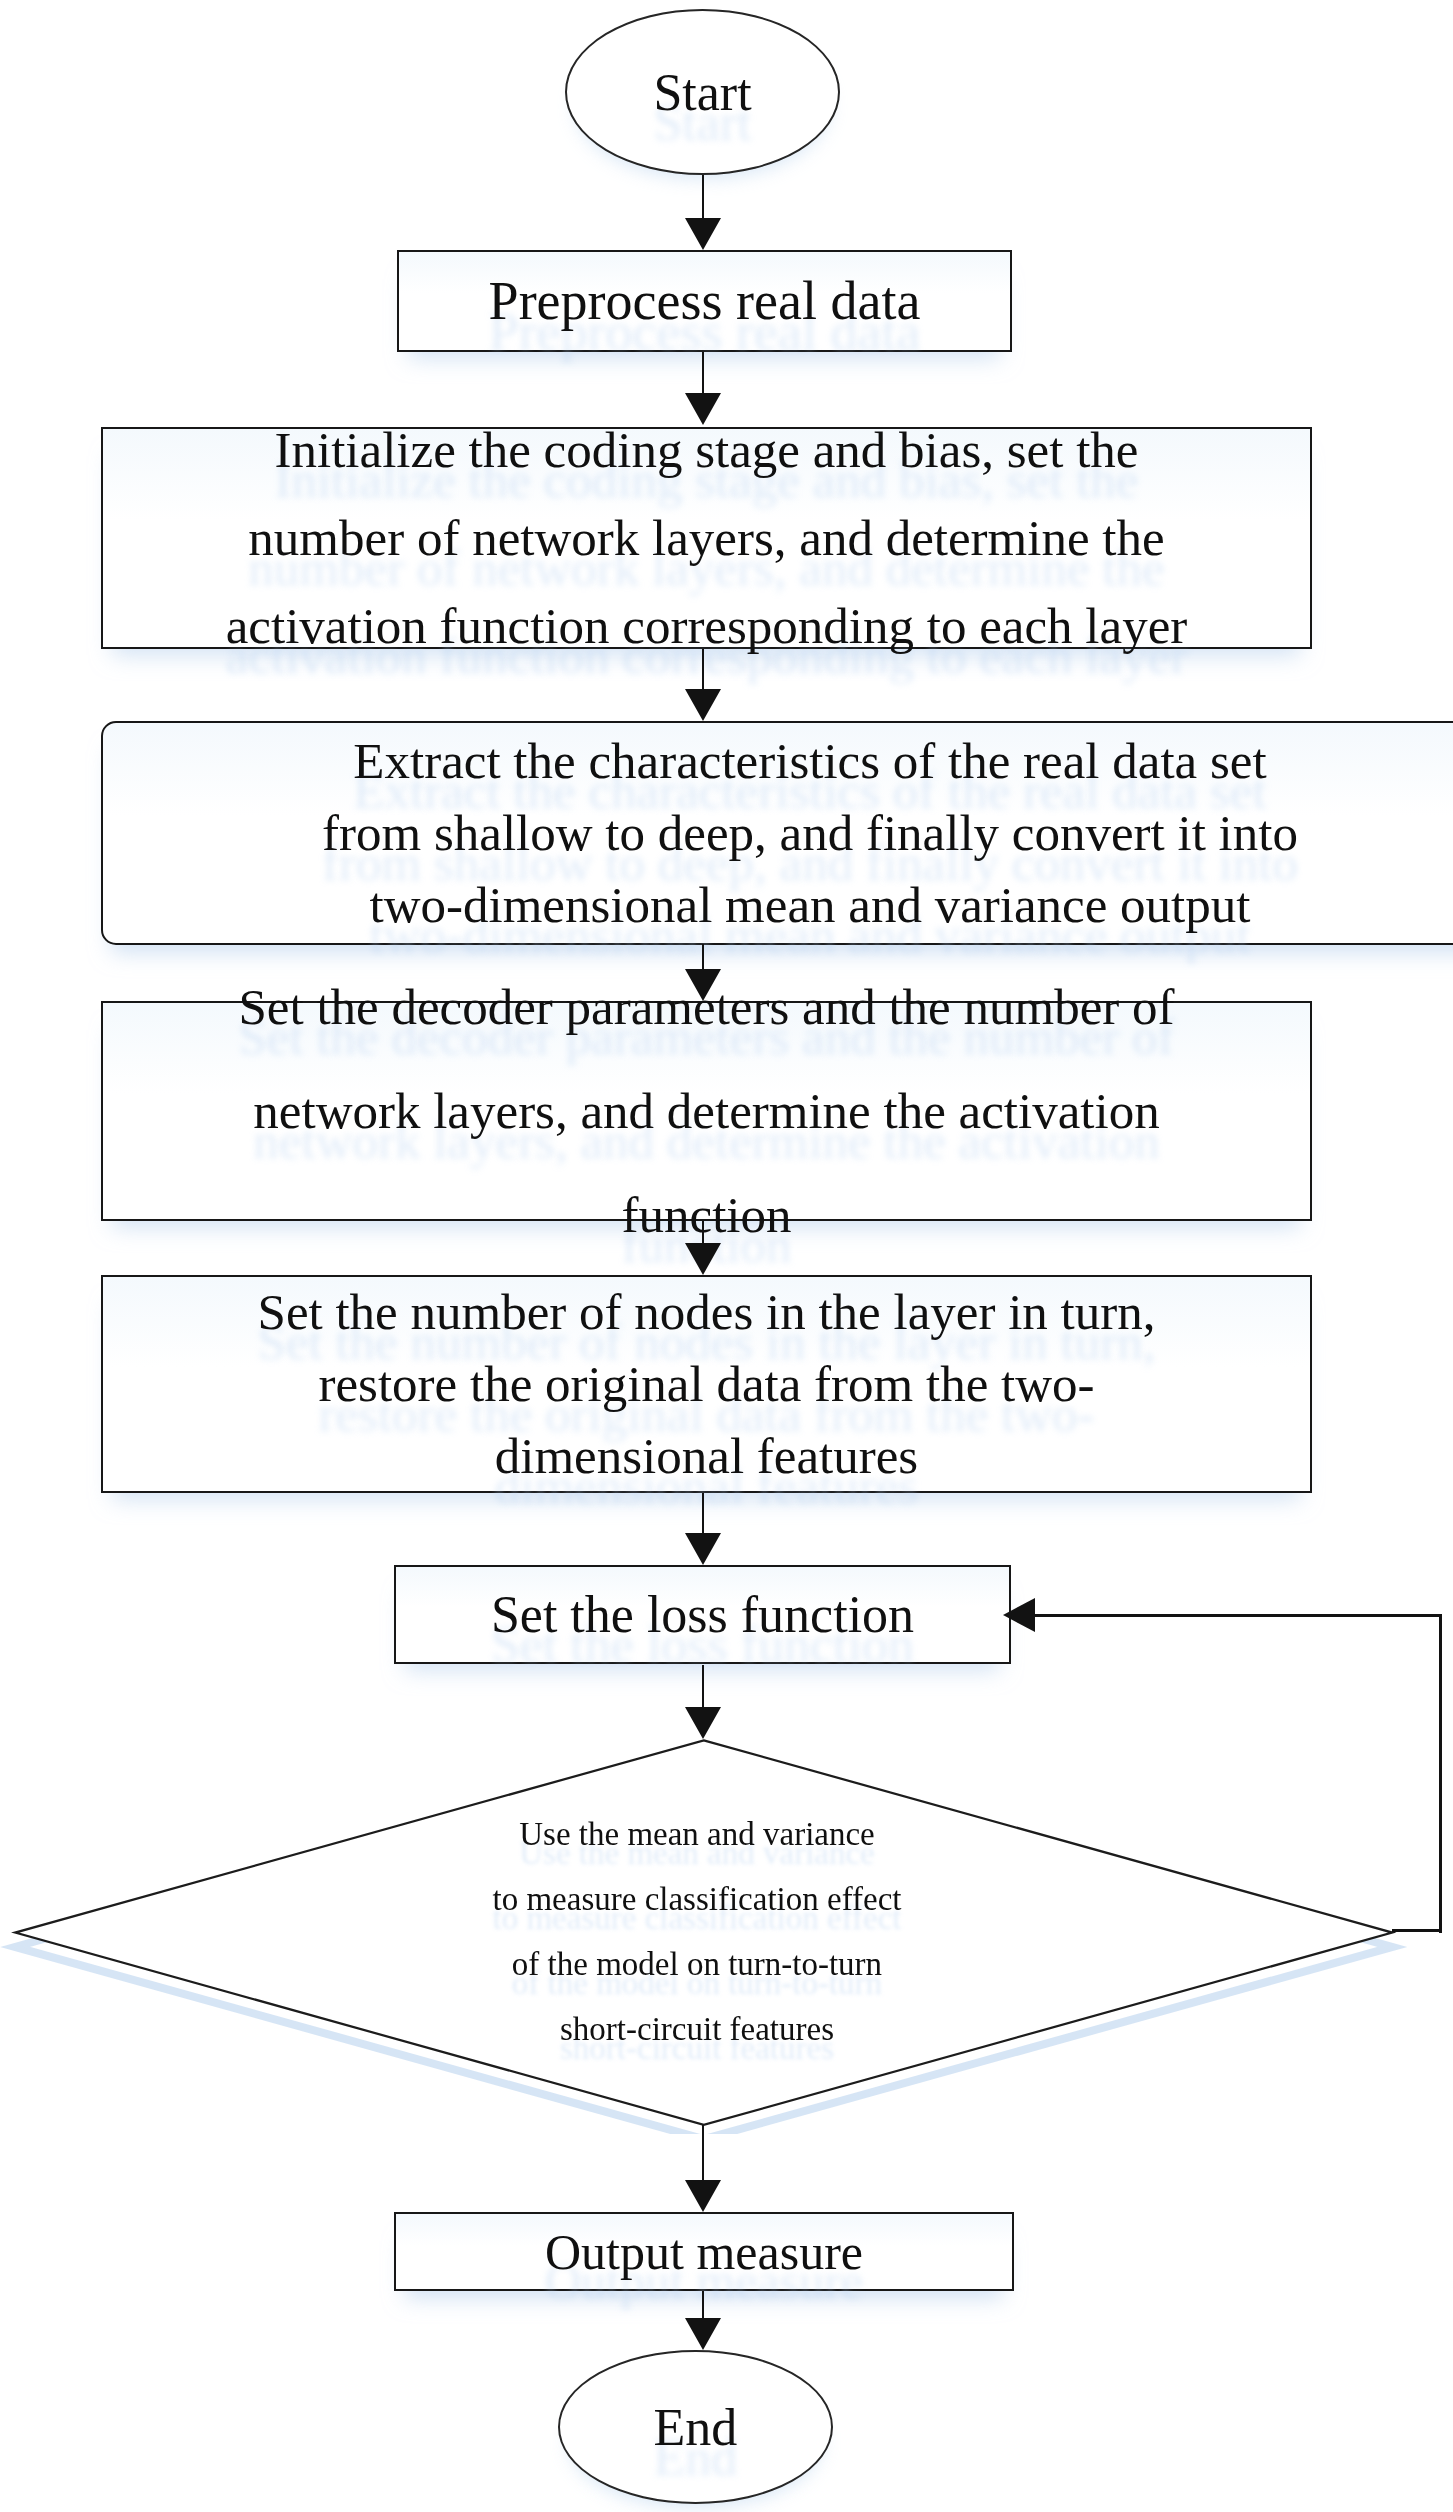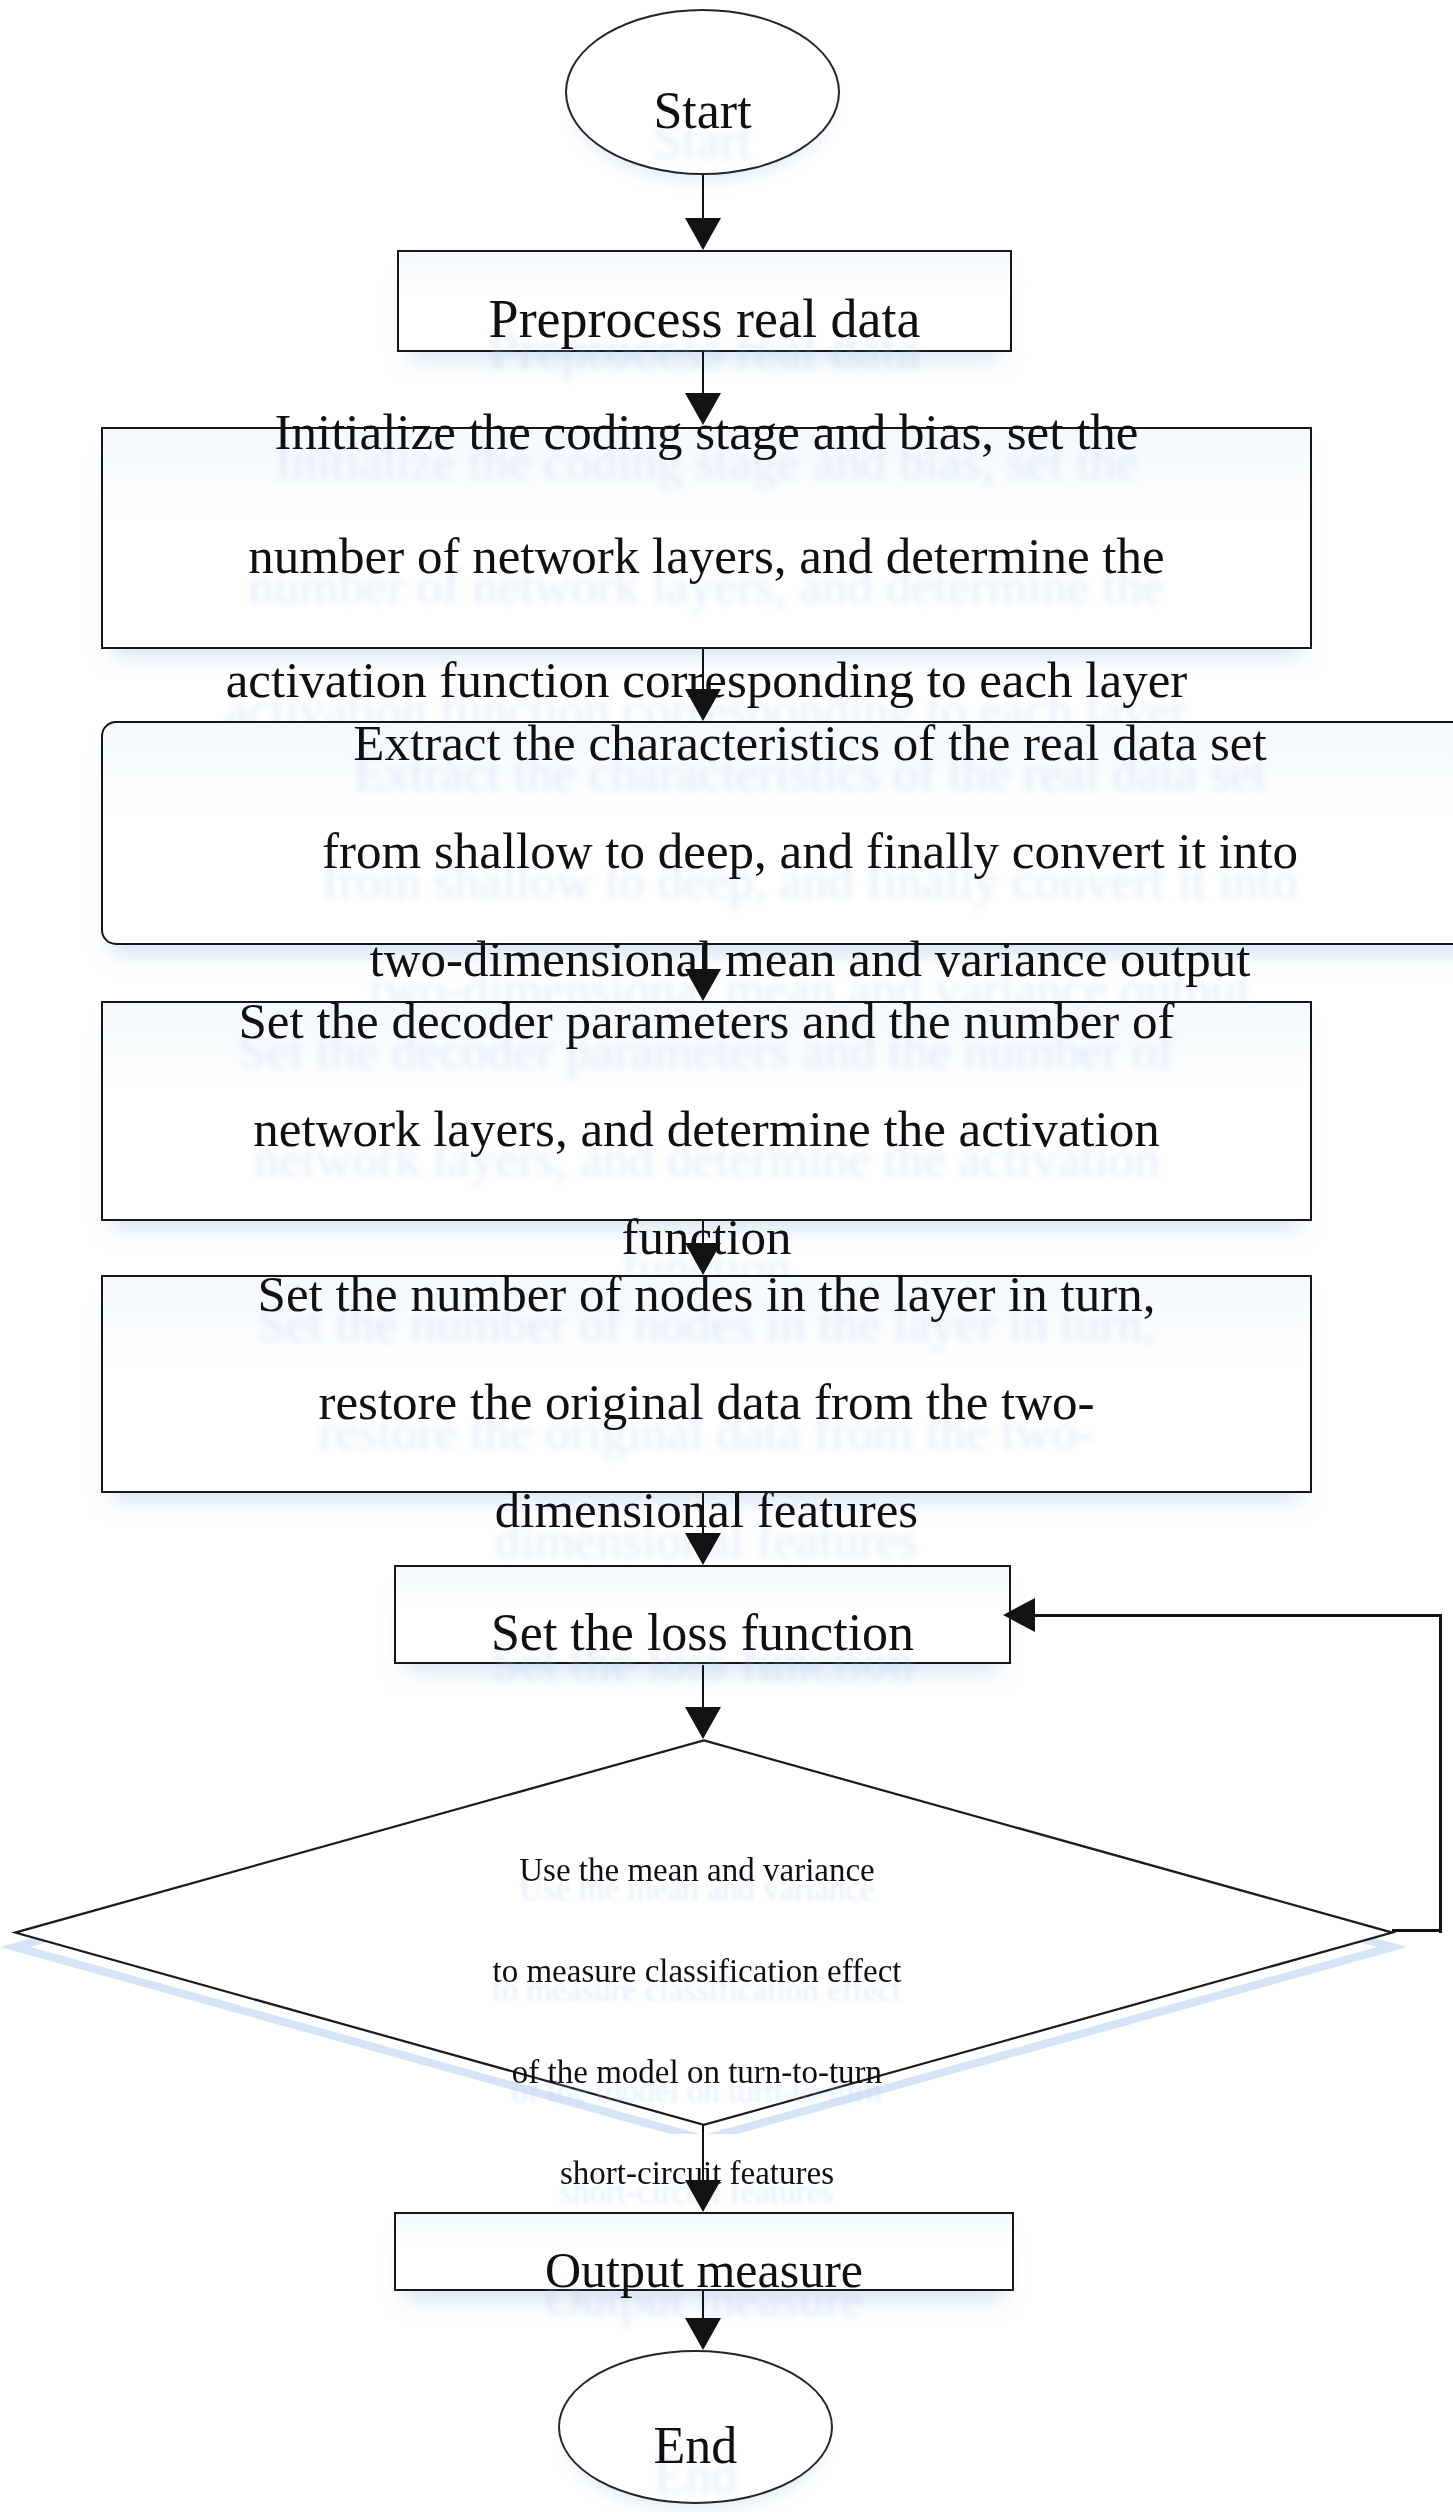--- a/index.html
+++ b/index.html
@@ -19,21 +19,20 @@
     box-shadow:0 18px 21.5px -10.7px rgba(173,203,235,0.55);
   }
   .ellipse{
     border:2.7px solid #262626;border-radius:50%;
     background:#ffffff;
     box-shadow:0 14.3px 18px -10.7px rgba(173,203,235,0.45);
   }
   .lbl{
     text-shadow:0 0.58em 0.12em rgba(176,205,238,0.38);
     white-space:nowrap;
-    margin-top:36px;
   }
   
   .varrow{
     position:absolute;width:36px;
     display:flex;flex-direction:column;align-items:center;
   }
   .varrow .stem{width:2.7px;flex:1;background:#121212;}
   .varrow .head{
     width:0;height:0;
     border-left:18px solid transparent;border-right:18px solid transparent;
@@ -49,21 +48,21 @@
   .diamond-svg{position:absolute;left:0;top:1733px;}
   .diamond-label{
     position:absolute;left:184px;top:1802px;width:1026px;
     text-align:center;font-size:33px;line-height:65px;
   }
   
   #n-start{left:565px;top:9px;width:275px;height:166px;font-size:52px;}
   #n-preprocess{left:397px;top:250px;width:615px;height:102px;font-size:54px;}
   #n-init{left:101px;top:427px;width:1211px;height:222px;font-size:51px;line-height:72px;gap:16px;}
   #n-extract{left:101px;top:721px;width:1418px;height:224px;font-size:51px;line-height:72px;border-radius:15px;}
-  #n-decoder{left:101px;top:1001px;width:1211px;height:220px;font-size:51px;line-height:72px;}
+  #n-decoder{left:101px;top:1001px;width:1211px;height:220px;font-size:51px;line-height:72px;gap:32px;}
   #n-nodes{left:101px;top:1275px;width:1211px;height:218px;font-size:51px;line-height:72px;}
   #n-loss{left:394px;top:1565px;width:617px;height:99px;font-size:52px;}
   #n-output{left:394px;top:2212px;width:620px;height:79px;font-size:50px;}
   #n-end{left:558px;top:2350px;width:275px;height:154px;font-size:52px;}
   #a1{left:685px;top:175px;height:75px;}
   #a2{left:685px;top:352px;height:73px;}
   #a3{left:685px;top:649px;height:72px;}
   #a4{left:685px;top:944px;height:57px;}
   #a5{left:685px;top:1221px;height:54px;}
   #a6{left:685px;top:1493px;height:72px;}

